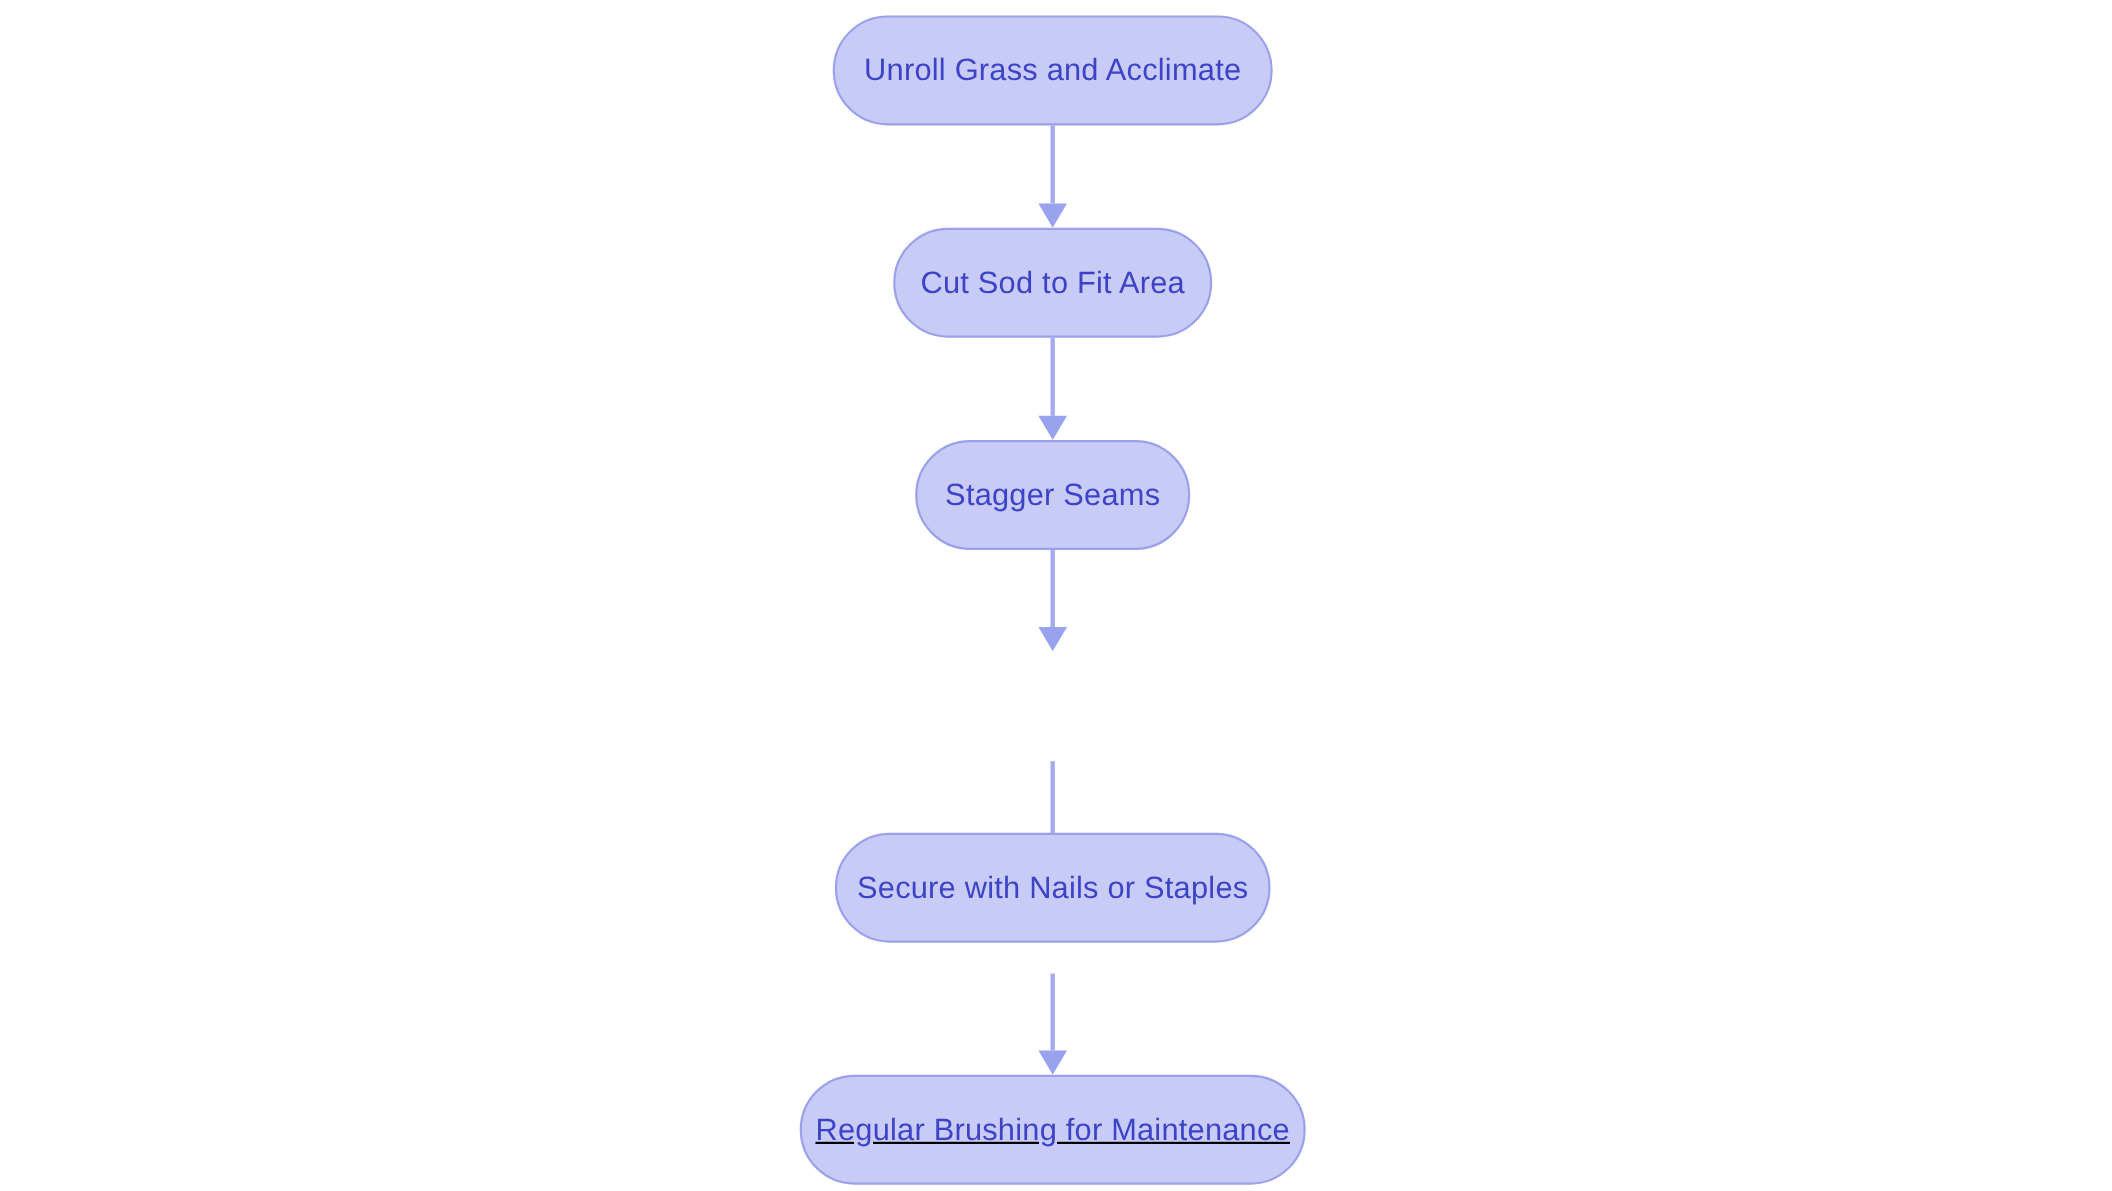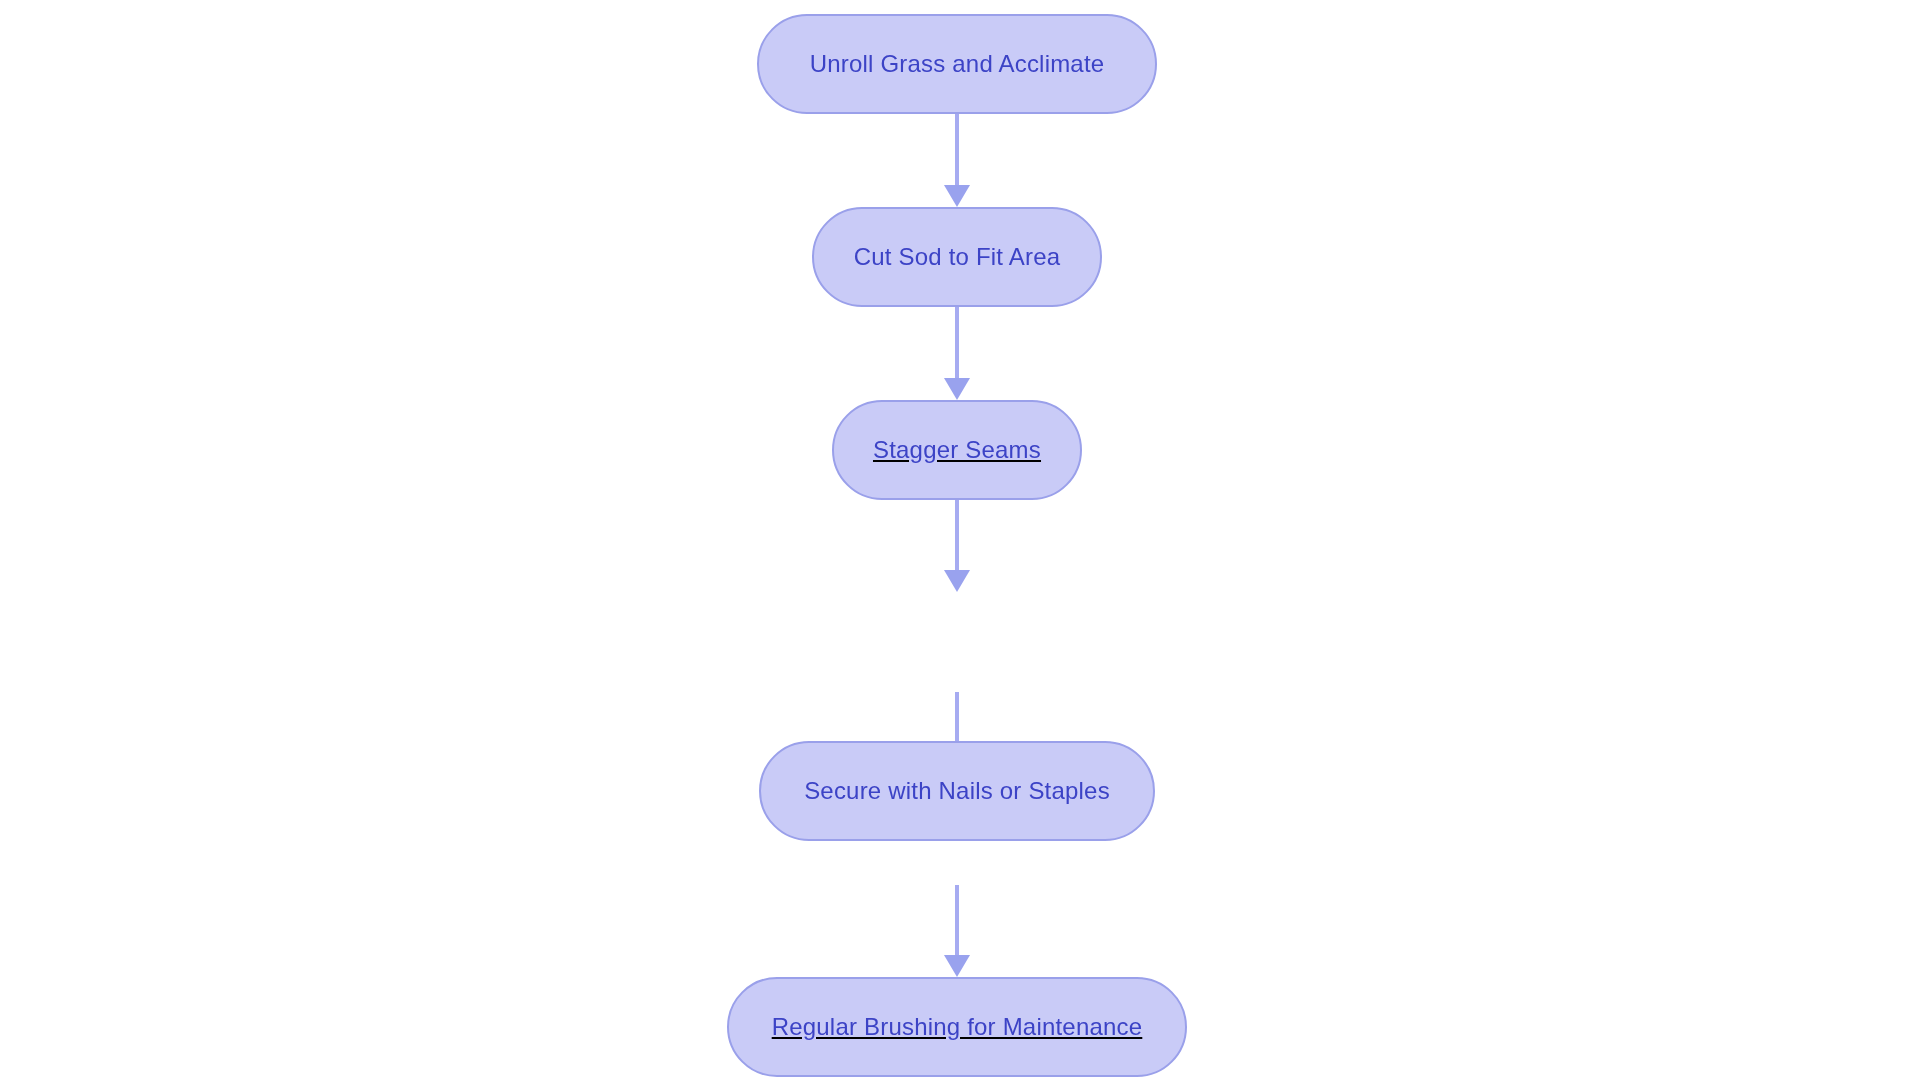--- a/index.html
+++ b/index.html
@@ -23,30 +23,30 @@
     box-sizing: border-box;
     background: #c9cbf7;
     border: 2px solid #9aa0ea;
     border-radius: 52px;
     display: flex;
     align-items: center;
     justify-content: center;
   }
   .node-label {
     color: #3c43c6;
-    font-size: 24px;
+    font-size: 28px;
     font-weight: 400;
     letter-spacing: 0.2px;
     white-space: nowrap;
   }
   .n1 { top: 14px;  width: 400px; }
   .n2 { top: 207px; width: 290px; align-items: center; }
-  .n3 { top: 400px; width: 250px; text-decoration: underline; }
+  .n3 { top: 400px; width: 250px; }
   .n4 { top: 592px; width: 316px; }
-  .n5 { top: 741px; width: 396px; }
+  .n5 { top: 757px; width: 396px; }
   .n6 { top: 977px; width: 460px; text-decoration: underline; }
 
   .arrow {
     position: absolute;
     left: 957px;
     transform: translateX(-50%);
     width: 28px;
     display: flex;
     flex-direction: column;
     align-items: center;

